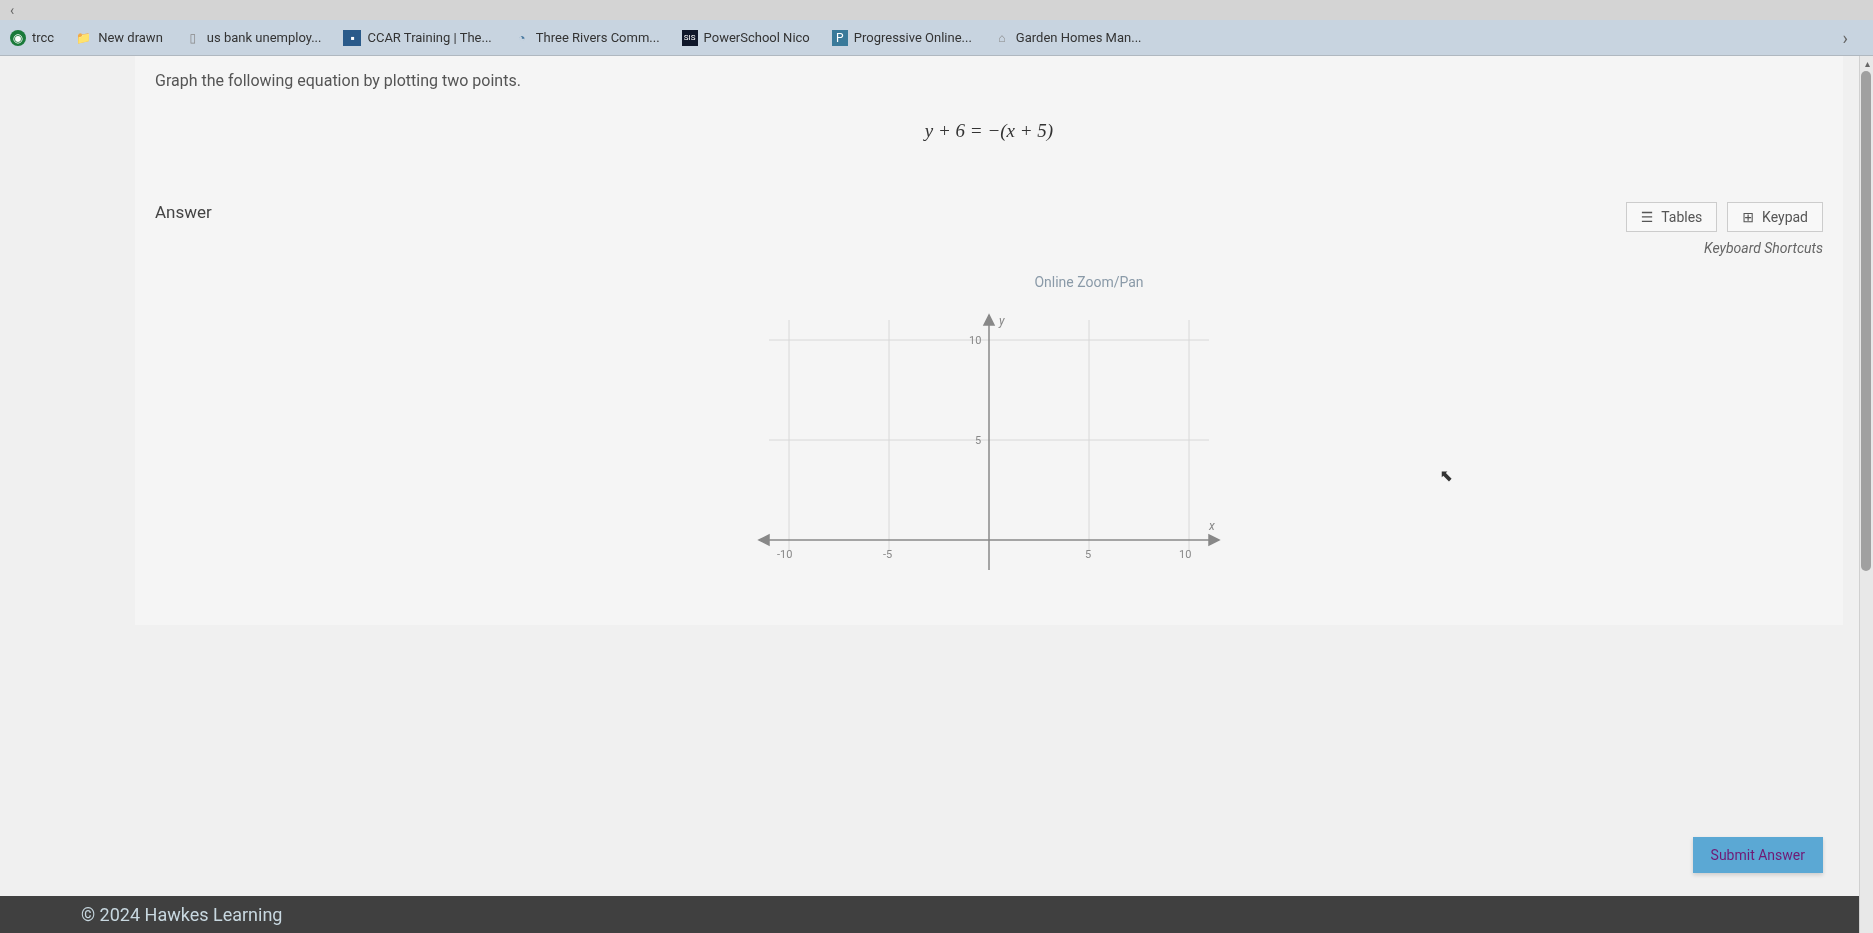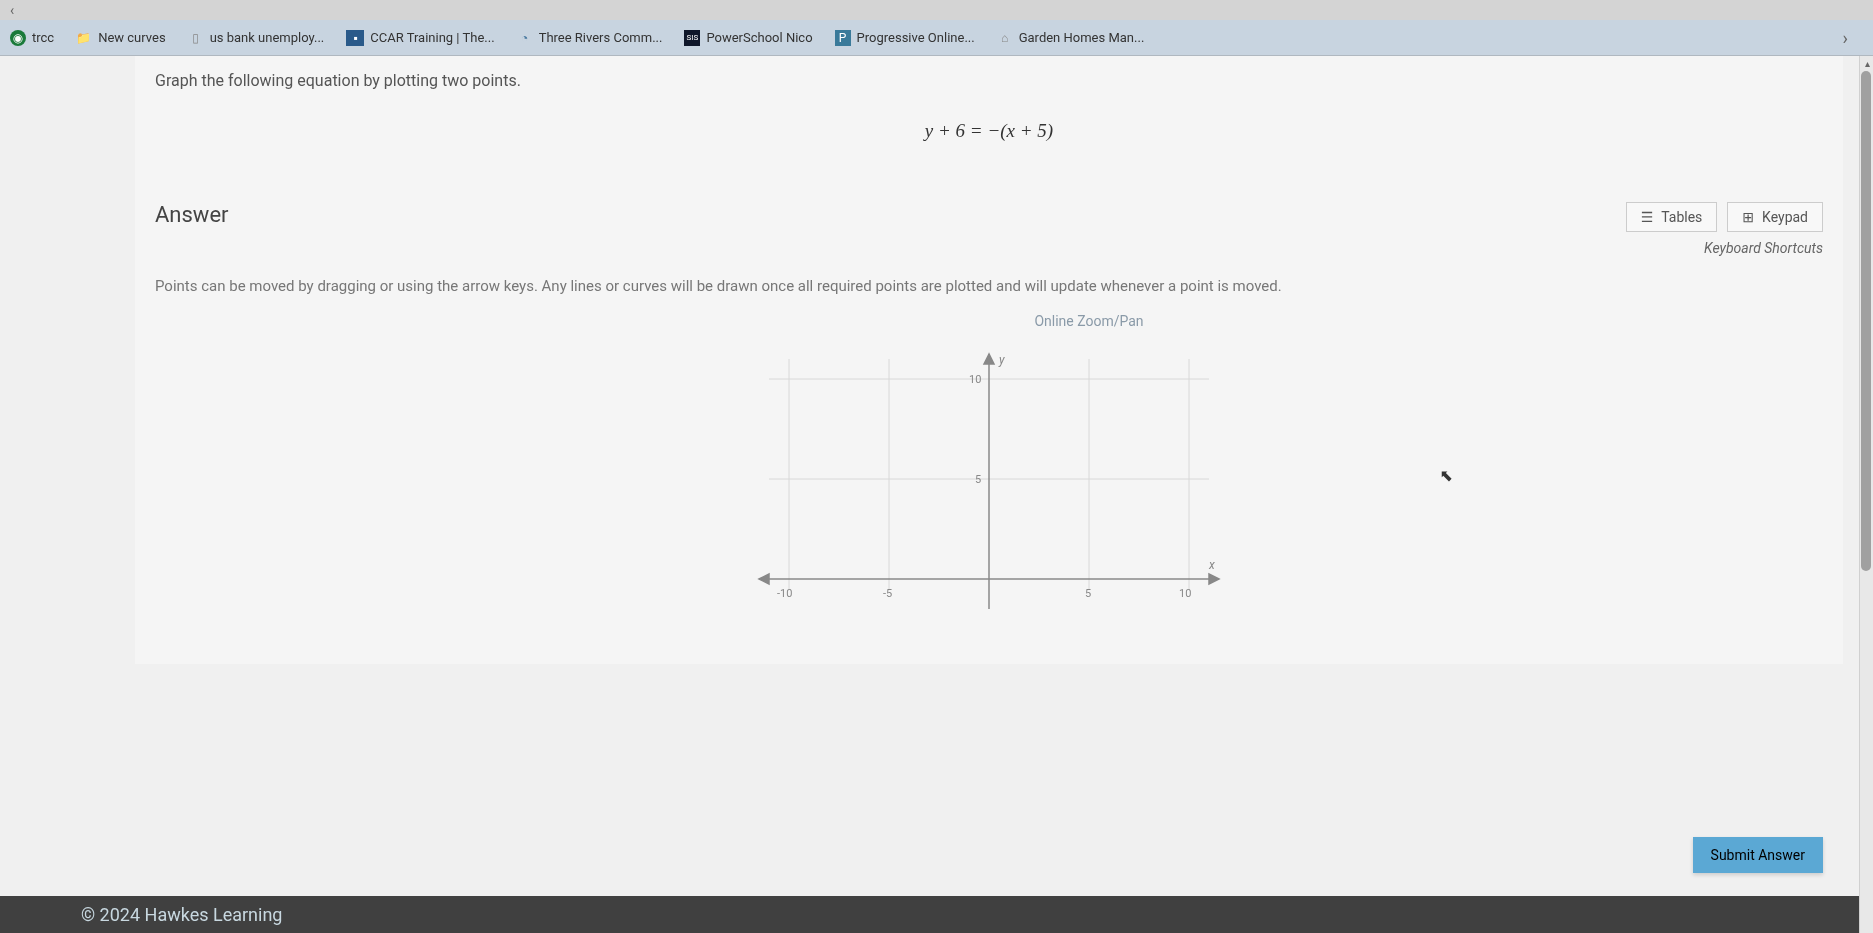--- a/index.html
+++ b/index.html
@@ -90,21 +90,21 @@
       margin-bottom: 60px;
     }
     .answer-section {
       display: flex;
       justify-content: space-between;
       align-items: flex-start;
       margin-bottom: 18px;
     }
     .answer-label {
       color: #444;
-      font-size: 22px;
+      font-size: 17px;
     }
     .answer-buttons {
       display: flex;
       flex-direction: column;
       align-items: flex-end;
       gap: 8px;
     }
     .button-row {
       display: flex;
       gap: 10px;
@@ -147,21 +147,21 @@
     .graph {
       position: relative;
       width: 480px;
       height: 280px;
     }
     .submit-button {
       position: absolute;
       right: 50px;
       bottom: 60px;
       background: #5ba8d4;
-      color: #000000;
+      color: #701a75;
       border: none;
       padding: 10px 18px;
       font-size: 14px;
       cursor: pointer;
       box-shadow: 0 2px 4px rgba(0,0,0,0.15);
     }
     .footer {
       position: absolute;
       bottom: 0;
       left: 0;
@@ -211,21 +211,21 @@
   <span class="nav-icon">‹</span>
 </div>
 
 <div class="bookmarks-bar">
   <div class="bookmark-item">
     <span class="bookmark-icon icon-trcc">◉</span>
     <span>trcc</span>
   </div>
   <div class="bookmark-item">
     <span class="bookmark-icon icon-folder">📁</span>
-    <span>New curves</span>
+    <span>New drawn</span>
   </div>
   <div class="bookmark-item">
     <span class="bookmark-icon icon-page">▯</span>
     <span>us bank unemploy...</span>
   </div>
   <div class="bookmark-item">
     <span class="bookmark-icon icon-ccar">▪</span>
     <span>CCAR Training | The...</span>
   </div>
   <div class="bookmark-item">
@@ -262,21 +262,20 @@
           </button>
           <button class="util-button">
             <span>⊞</span>
             <span>Keypad</span>
           </button>
         </div>
         <span class="keyboard-shortcuts">Keyboard Shortcuts</span>
       </div>
     </div>
 
-    <p class="instruction-text">Points can be moved by dragging or using the arrow keys. Any lines or curves will be drawn once all required points are plotted and will update whenever a point is moved.</p>
 
     <div class="zoom-pan">Online Zoom/Pan</div>
 
     <div class="graph-container">
       <div class="graph">
         <svg width="480" height="280">
 
           <g stroke="#d8d8d8" stroke-width="1">
             <line x1="40" y1="10" x2="40" y2="240"></line>
             <line x1="140" y1="10" x2="140" y2="240"></line>

